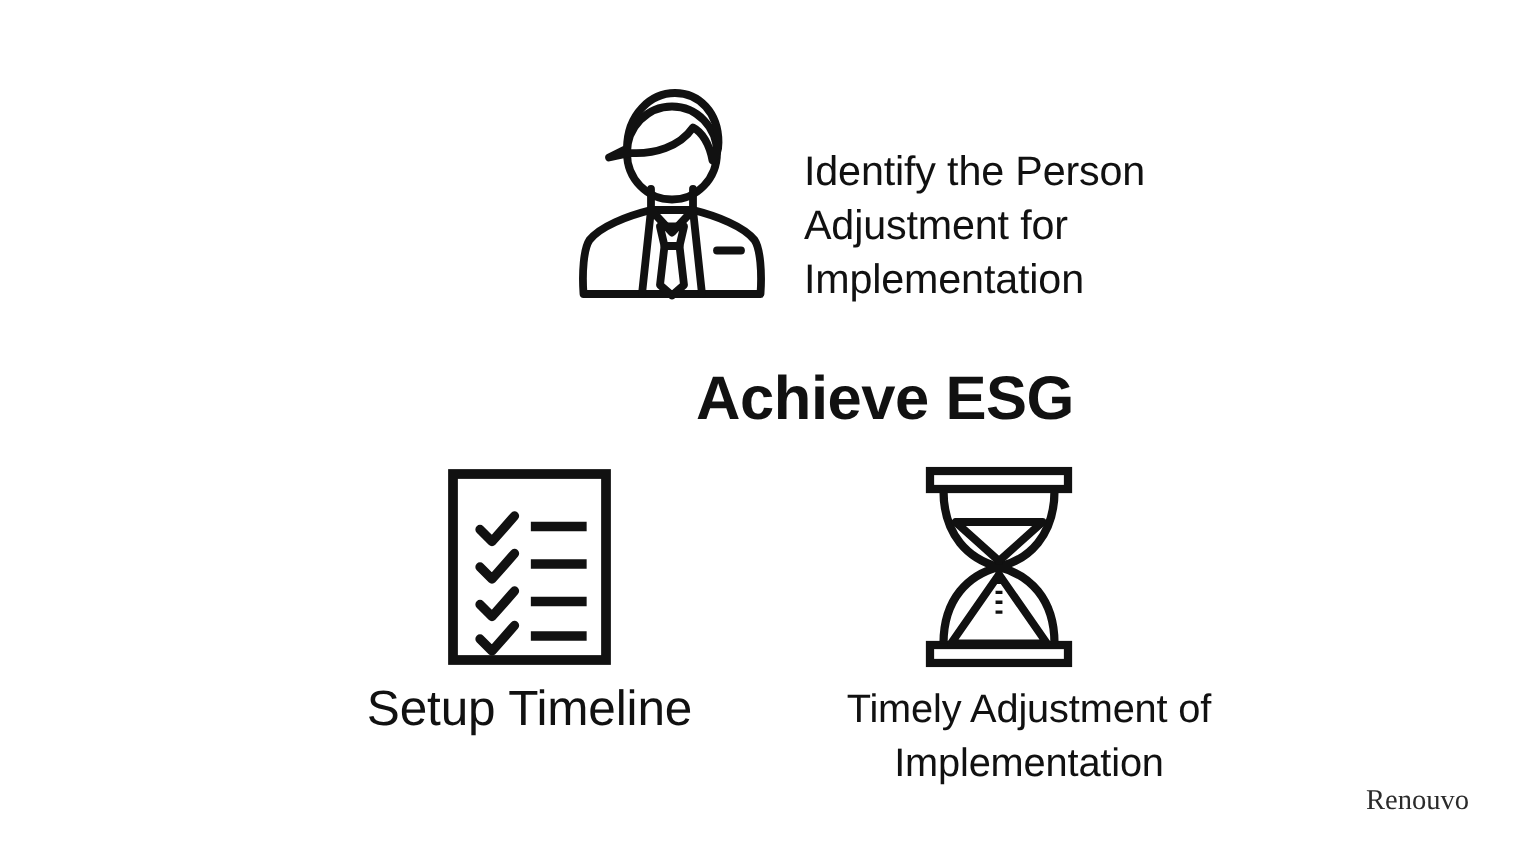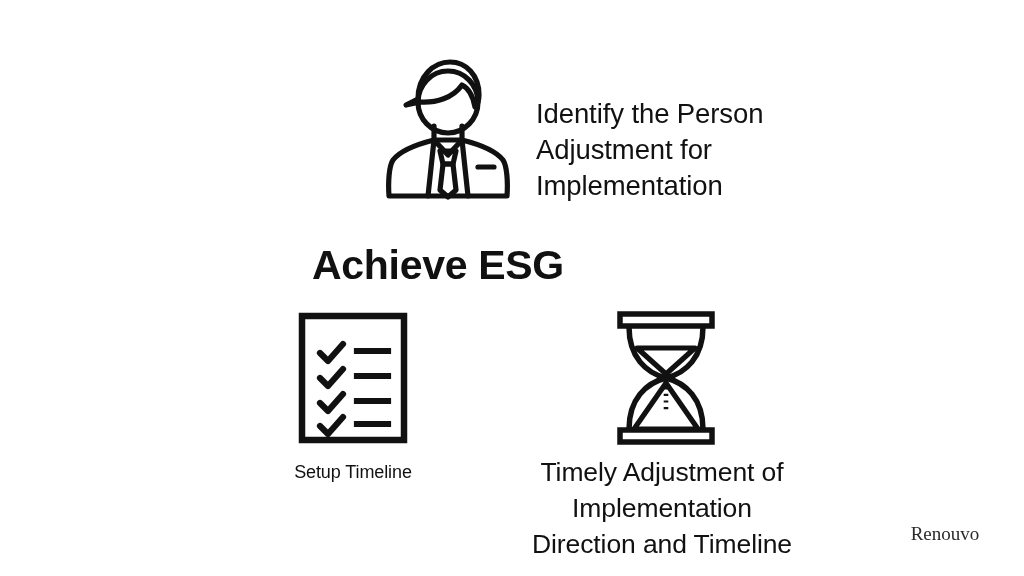--- a/index.html
+++ b/index.html
@@ -45,38 +45,38 @@
     width: 310px;
     text-align: left;
     font-size: 27.5px;
     line-height: 36px;
   }
 
   .center-title {
     left: 312px;
     top: 240px;
     width: 404px;
-    text-align: left;
+    text-align: right;
     font-size: 41px;
     font-weight: 700;
     line-height: 50px;
     letter-spacing: -0.3px;
   }
 
   .checklist-label {
     left: 203px;
     top: 454px;
     width: 300px;
     text-align: center;
-    font-size: 18px;
+    font-size: 33px;
     line-height: 36px;
   }
 
   .hourglass-label {
-    left: 476px;
+    left: 500px;
     top: 454px;
     width: 372px;
     text-align: center;
     font-size: 26.5px;
     line-height: 36px;
   }
 
   .watermark {
     left: 880px;
     top: 522px;
@@ -168,18 +168,17 @@
 
       <path d="M50 72 L82 118 L18 118 Z" stroke-width="5.2" stroke-linejoin="round"></path>
 
       <path d="M50 63 L50 100" stroke-width="4.6" stroke-dasharray="2.2 4.4" stroke-linecap="butt"></path>
     </svg>
   </div>
 
   <div class="abs txt hourglass-label">
     <div>Timely Adjustment of</div>
     <div>Implementation</div>
-    <div>Direction and Timeline</div>
   </div>
 
   <div class="abs watermark">Renouvo</div>
 
 </div>
 
 </body></html>

